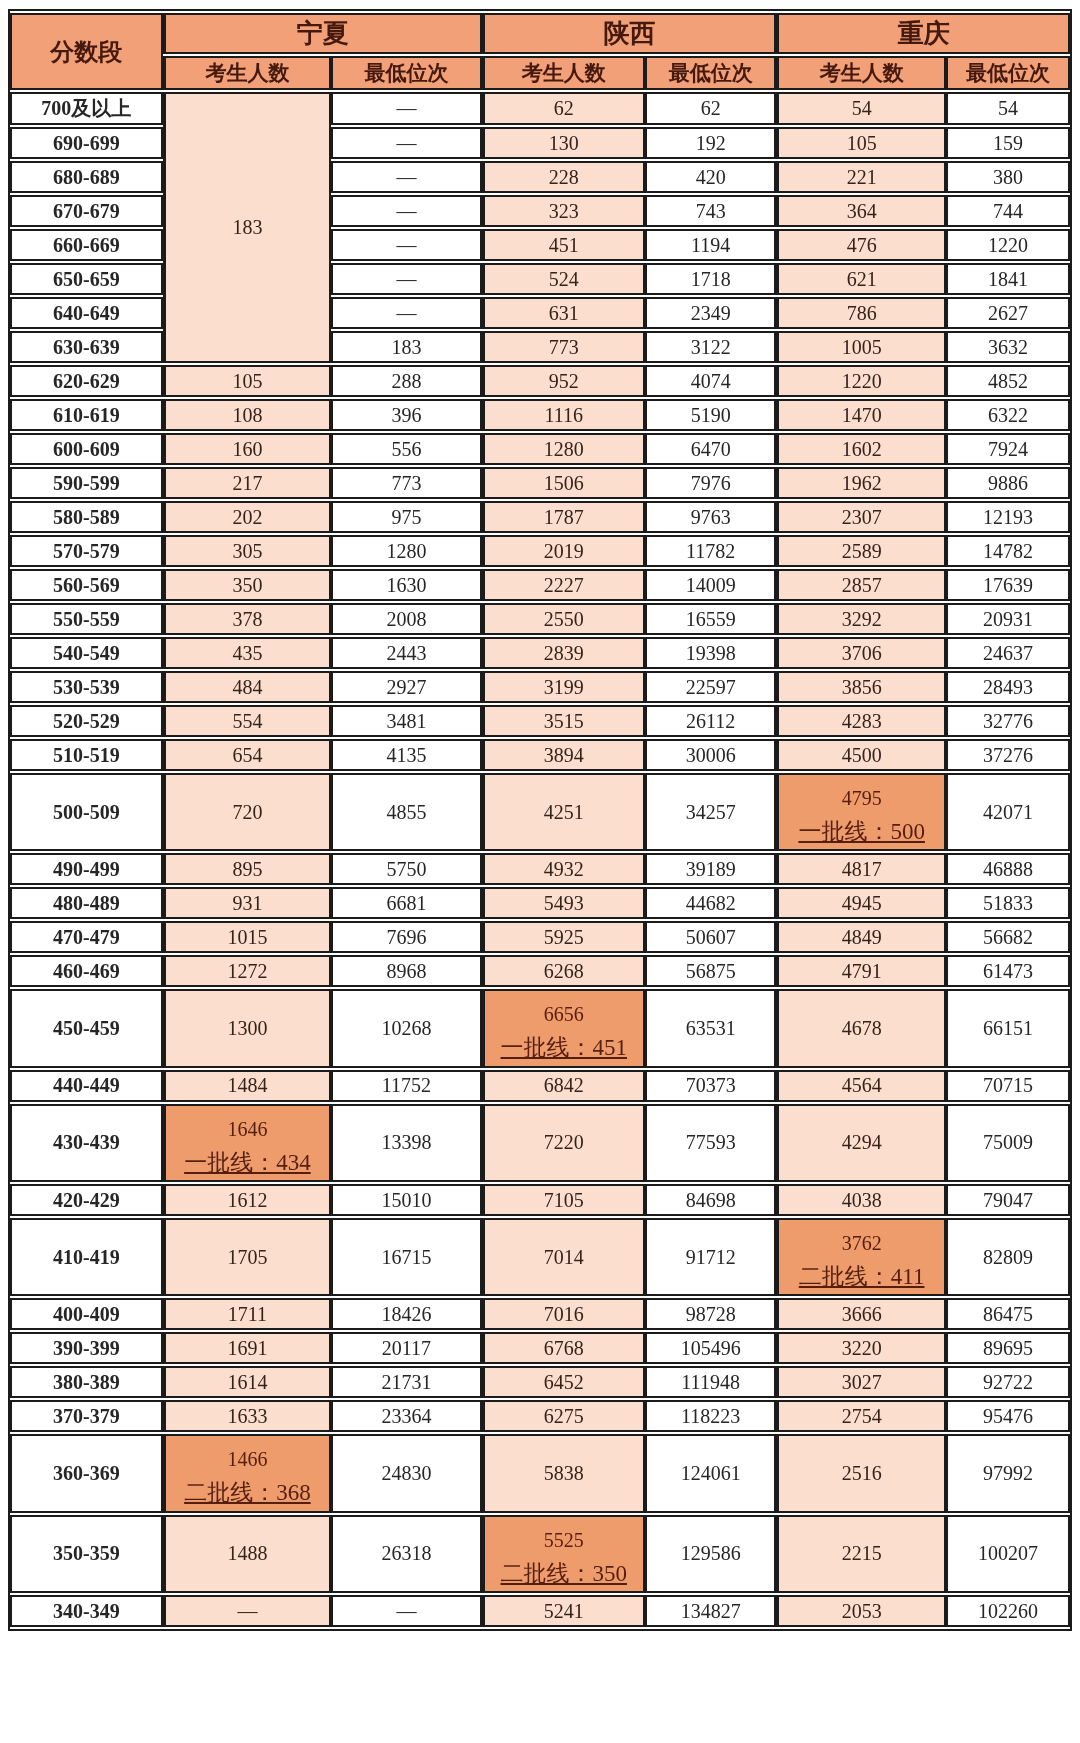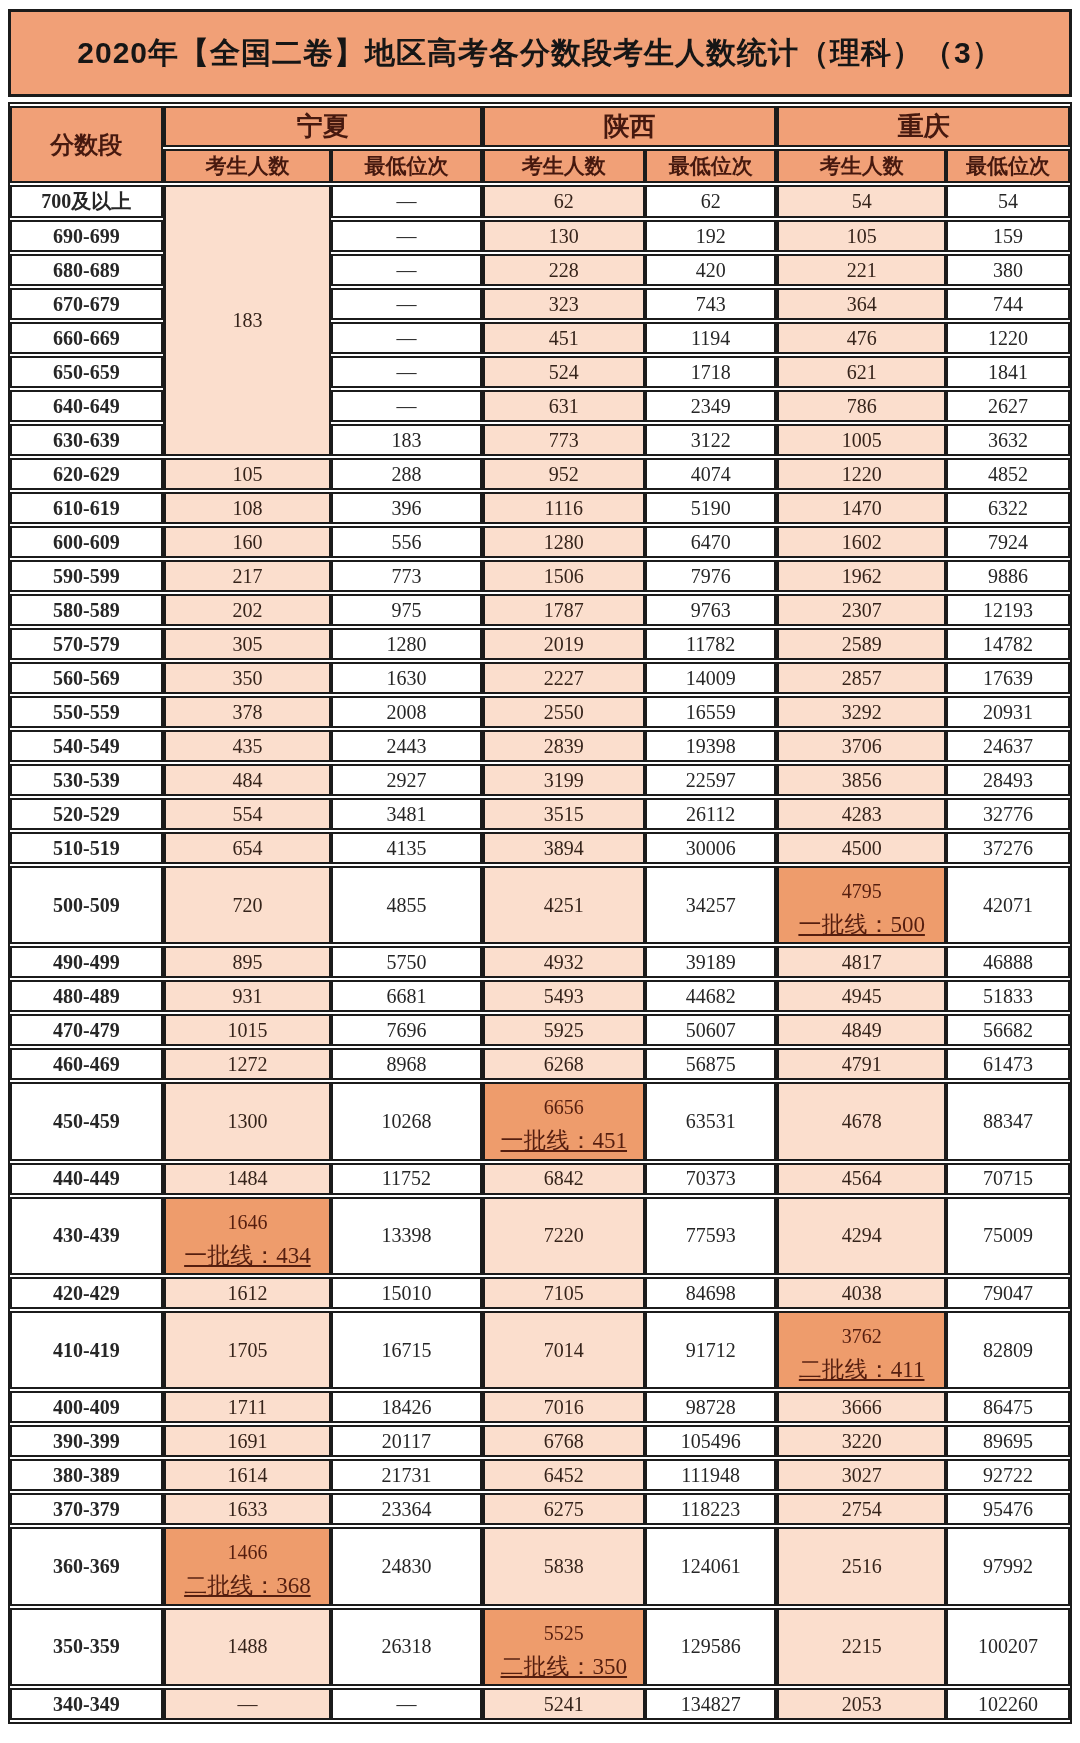--- a/index.html
+++ b/index.html
@@ -56,23 +56,20 @@
   td.peach{background:var(--peach_bg);color:var(--peach_number_text);}
   td.plain{background:var(--white_bg);color:var(--number_text);}
   td.hl{background:var(--highlight_bg);color:var(--highlight_text);}
   td .note{font-size:23px;margin-top:2px;text-decoration:underline;}
   td div{line-height:1.45;margin-top:8px;}
 </style>
 </head>
 <body>
 
 <div class="page">
-  <div class="title-band">
-    <span>2020年【全国二卷】地区高考各分数段考生人数统计（理科）（3）</span>
-  </div>
 
   <table class="score">
     <colgroup>
       <col style="width:14.4%">
       <col style="width:15.9%">
       <col style="width:14.2%">
       <col style="width:15.4%">
       <col style="width:12.4%">
       <col style="width:16.0%">
       <col style="width:11.7%">
@@ -318,21 +315,21 @@
         <tr>
           <th class="rowlabel">450-459</th>
           <td class="peach gs">1300</td>
           <td class="plain">10268</td>
           <td class="hl gs">
             <div>6656</div>
             <div class="note">一批线：451</div>
           </td>
           <td class="plain">63531</td>
           <td class="peach gs">4678</td>
-          <td class="plain">88347</td>
+          <td class="plain">66151</td>
         </tr>
         <tr>
           <th class="rowlabel">440-449</th>
           <td class="peach gs">1484</td>
           <td class="plain">11752</td>
           <td class="peach gs">6842</td>
           <td class="plain">70373</td>
           <td class="peach gs">4564</td>
           <td class="plain">70715</td>
         </tr>

